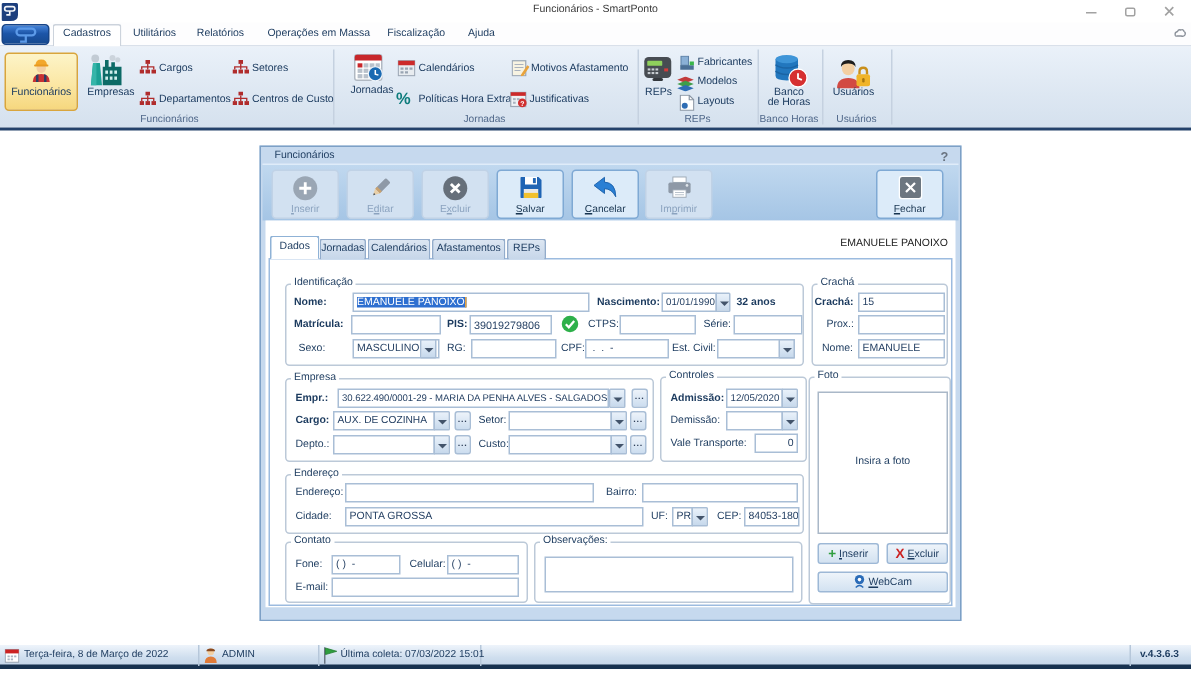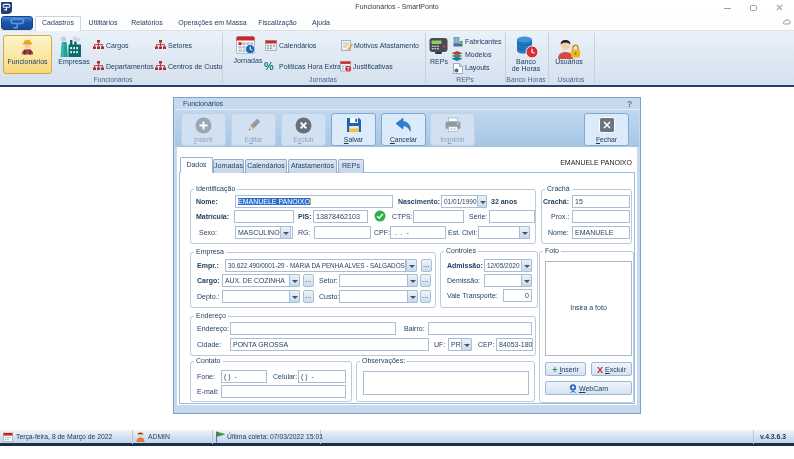--- a/index.html
+++ b/index.html
@@ -346,21 +346,21 @@
 <div class="fl b" style="left:196px;top:198px;">Nome:</div>
 <div class="inp" style="left:235px;top:195px;width:158px;height:13px;"><span style="background:#2e6fd0;color:#fff;border-right:1px solid #e8a33c;">EMANUELE PANOIXO</span></div>
 <div class="fl b" style="left:398px;top:198px;">Nascimento:</div>
 <div class="inp" style="left:441px;top:195px;width:37px;height:13px;font-size:6.5px;">01/01/1990</div>
 <div class="cab" style="left:477px;top:195px;width:10px;"></div>
 <div class="fl b" style="left:491px;top:198px;">32 anos</div>
 
 <div class="fl b" style="left:196px;top:213px;">Matrícula:</div>
 <div class="inp" style="left:234px;top:210px;width:60px;height:13px;"></div>
 <div class="fl b" style="left:298px;top:213px;">PIS:</div>
-<div class="inp" style="left:313px;top:210px;width:55px;height:13px;font-size:7.2px;">13878462103</div>
+<div class="inp" style="left:313px;top:210px;width:55px;height:13px;font-size:7.2px;">39019279806</div>
 <svg class="a" style="left:374px;top:210px" width="12" height="12" viewBox="0 0 12 12">
       <circle cx="6" cy="6" r="5.5" fill="#2eb04a"></circle>
       <path d="M3.2 6.2 L5.2 8.2 L8.8 4" stroke="#fff" stroke-width="1.5" fill="none"></path>
     </svg>
 <div class="fl" style="left:392px;top:213px;">CTPS:</div>
 <div class="inp" style="left:413px;top:210px;width:51px;height:13px;"></div>
 <div class="fl" style="left:469px;top:213px;">Série:</div>
 <div class="inp" style="left:489px;top:210px;width:46px;height:13px;"></div>
 
 <div class="fl" style="left:199px;top:229px;">Sexo:</div>

